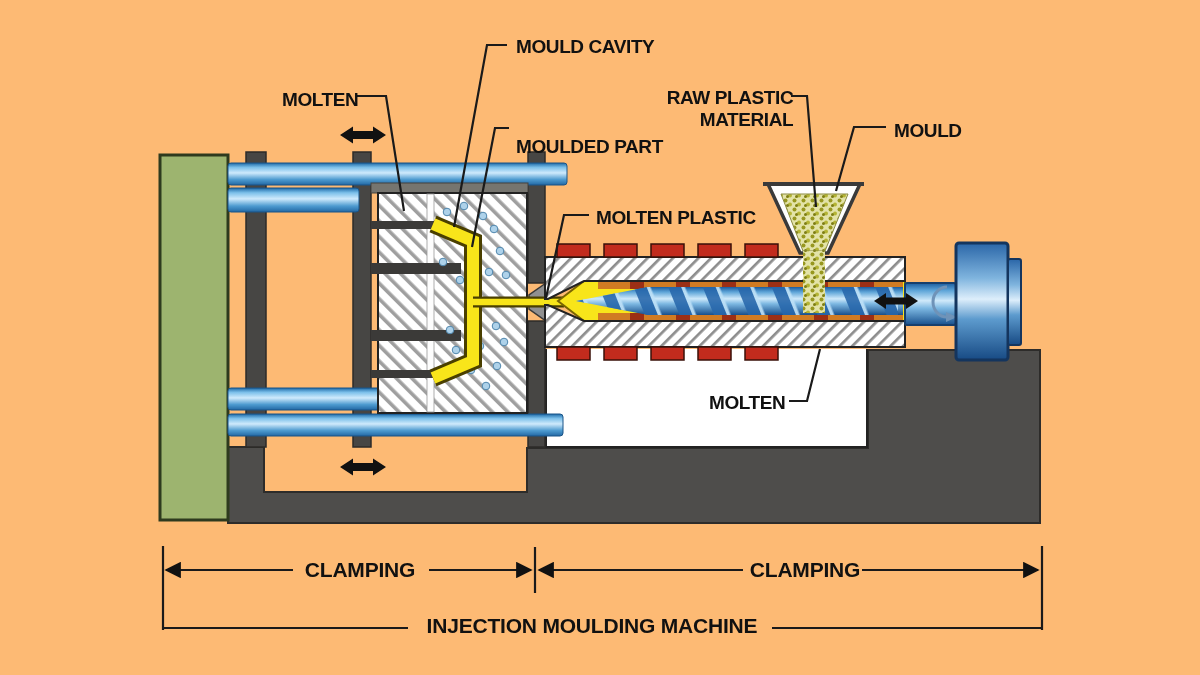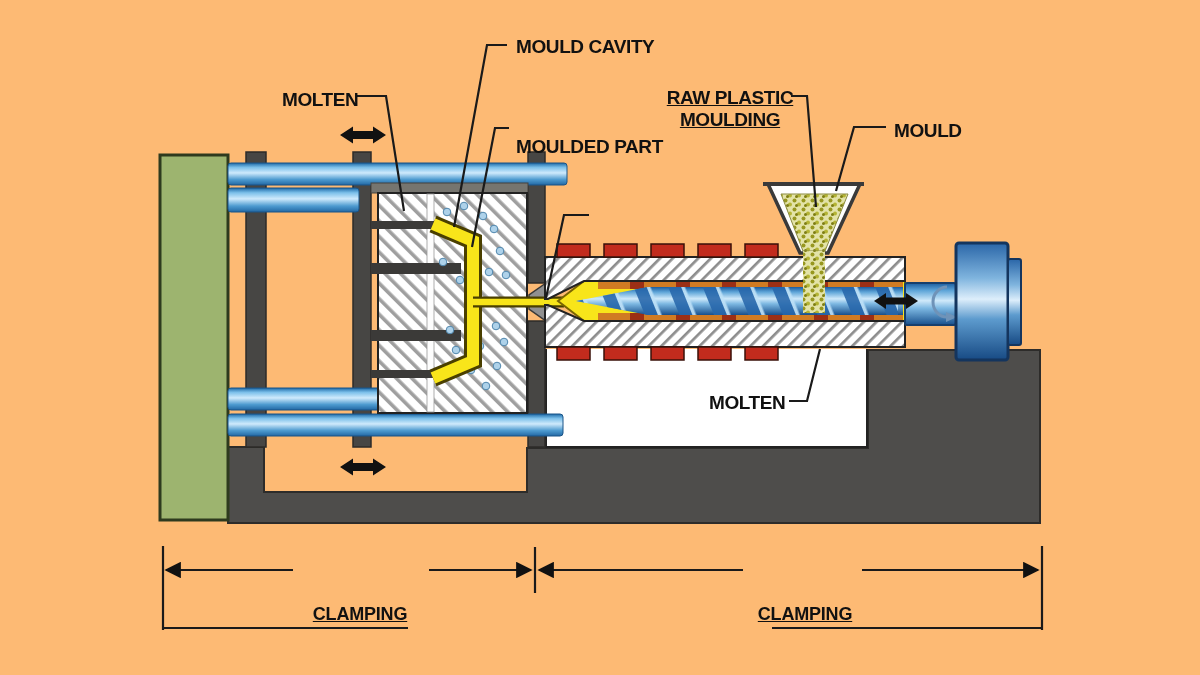--- a/index.html
+++ b/index.html
@@ -5,22 +5,22 @@
   html,body{margin:0;padding:0;background:#fff;}
   .stage{
     position:relative;width:1200px;height:675px;background:#fdba74;
     font-family:"Liberation Sans",sans-serif;overflow:hidden;
   }
   .stage svg{position:absolute;left:0;top:0;}
   .lbl{
     position:absolute;font-weight:700;font-size:19px;color:#111;
     letter-spacing:-0.4px;white-space:nowrap;line-height:1.16;
   }
-  .lbl.center{transform:translateX(-50%);text-align:center;text-decoration:underline;}
-  .lbl.dim{font-size:18px;letter-spacing:-0.2px;margin-top:46px;}
+  .lbl.center{transform:translateX(-50%);text-align:right;}
+  .lbl.dim{font-size:21px;letter-spacing:-0.2px;}
 </style>
 </head>
 <body>
 
 <div class="stage">
 
 <svg width="1200" height="675" viewBox="0 0 1200 675">
   <defs>
     <pattern id="mouldHatch" width="11" height="11" patternUnits="userSpaceOnUse" patternTransform="rotate(-45)">
       <rect width="11" height="11" fill="#ffffff"></rect>
@@ -201,21 +201,23 @@
     <line x1="164" y1="628" x2="408" y2="628"></line>
     <line x1="772" y1="628" x2="1041" y2="628"></line>
   </g>
 </svg>
 
 <div class="lbl" style="left:516px;top:36px">MOULD CAVITY</div>
 <div class="lbl" style="left:282px;top:89px">MOLTEN</div>
 <div class="lbl" style="left:516px;top:136px">MOULDED PART</div>
 <div class="lbl center" style="left:730px;top:87px">
   <div>RAW PLASTIC</div>
-  <div>MOULDING</div>
+  <div>MATERIAL</div>
 </div>
 <div class="lbl" style="left:894px;top:120px">MOULD</div>
+<div class="lbl" style="left:596px;top:207px">MOLTEN PLASTIC</div>
 <div class="lbl" style="left:709px;top:392px">MOLTEN</div>
 
 <div class="lbl dim center" style="left:360px;top:558px">CLAMPING</div>
 <div class="lbl dim center" style="left:805px;top:558px">CLAMPING</div>
+<div class="lbl dim center" style="left:592px;top:614px">INJECTION MOULDING MACHINE</div>
 
 </div>
 
 </body></html>

